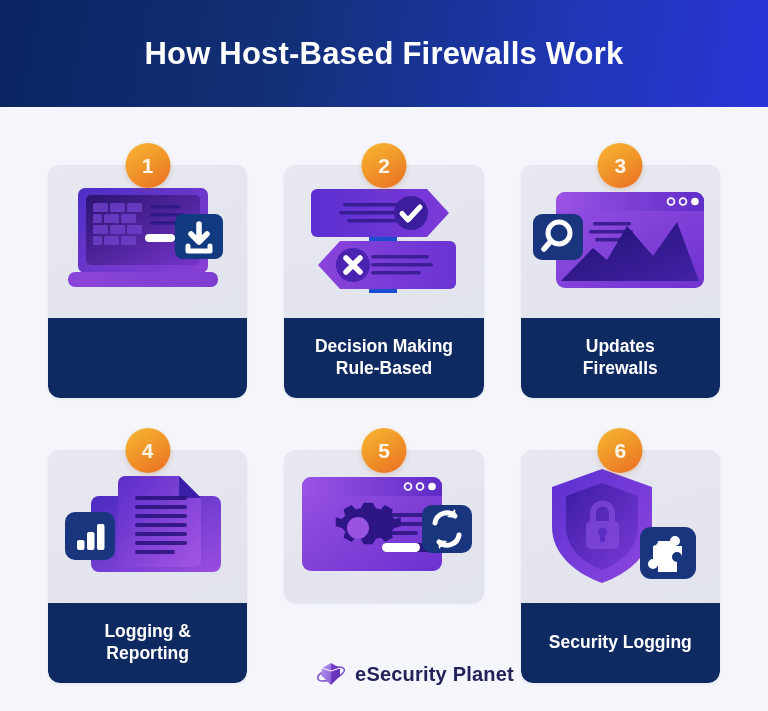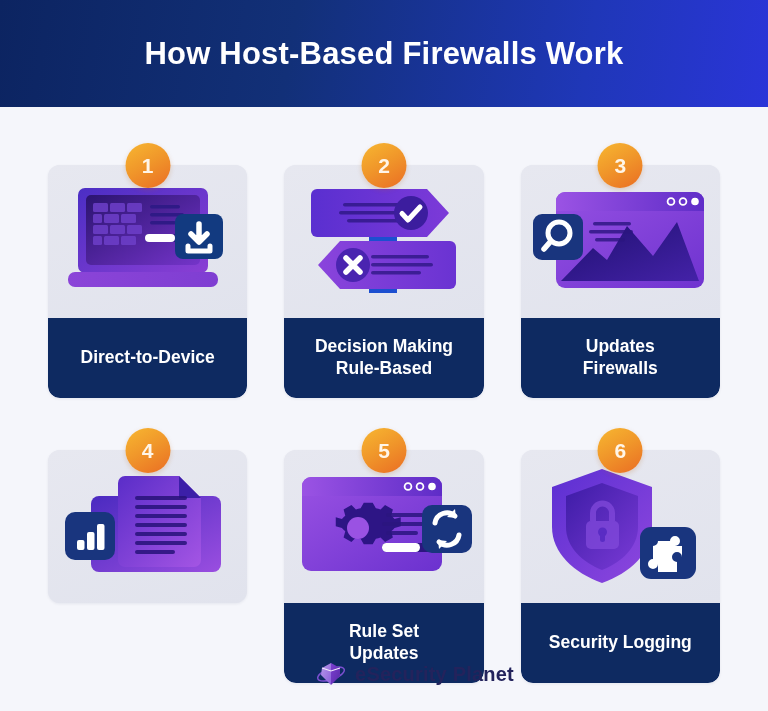--- a/index.html
+++ b/index.html
@@ -182,21 +182,20 @@
             <rect x="85" y="52" width="42" height="8" rx="4" fill="#2f1a86"></rect>
             <rect x="85" y="52" width="30" height="8" rx="4" fill="#ffffff"></rect>
             <rect x="8" y="90" width="150" height="15" rx="7" fill="url(#lapBase)"></rect>
             <rect x="115" y="32" width="48" height="45" rx="8" fill="#123a80"></rect>
             <path d="M139 42 v16 M131 52 l8 8 l8 -8" stroke="#ffffff" stroke-width="5.5" fill="none" stroke-linecap="round" stroke-linejoin="round"></path>
             <path d="M128 64 v5 h22 v-5" stroke="#ffffff" stroke-width="5" fill="none" stroke-linecap="round" stroke-linejoin="round"></path>
           </svg>
         </div>
         <div class="card-label">
           <span>
-            <span>Direct-to-Device</span>
           </span>
         </div>
       </div>
     </div>
 
     <div class="card-wrap">
       <div class="badge">2</div>
       <div class="card">
         <div class="card-art">
           <svg width="165" height="122" viewBox="0 0 165 122">
@@ -312,20 +311,26 @@
               <rect x="72" y="82" width="40" height="4" rx="2"></rect>
             </g>
             <rect x="2" y="44" width="50" height="48" rx="10" fill="#19357e"></rect>
             <g fill="#ffffff">
               <rect x="14" y="72" width="7.5" height="10" rx="2"></rect>
               <rect x="24" y="64" width="7.5" height="18" rx="2"></rect>
               <rect x="34" y="56" width="7.5" height="26" rx="2"></rect>
             </g>
           </svg>
         </div>
+        <div class="card-label">
+          <span>
+            <span>Logging &amp;</span>
+            <span>Reporting</span>
+          </span>
+        </div>
       </div>
     </div>
 
     <div class="card-wrap">
       <div class="badge">5</div>
       <div class="card">
         <div class="card-art">
           <svg width="180" height="112" viewBox="0 0 180 112">
             <defs>
               <linearGradient id="winBg5" x1="0" y1="0" x2="1" y2="1">
@@ -356,26 +361,20 @@
             <rect x="88" y="72" width="52" height="9" rx="4.5" fill="#2b1580"></rect>
             <rect x="88" y="72" width="38" height="9" rx="4.5" fill="#ffffff"></rect>
             <rect x="128" y="34" width="50" height="48" rx="10" fill="#19357e"></rect>
             <g stroke="#ffffff" stroke-width="5" fill="none" stroke-linecap="round">
               <path d="M141 52 a12 12 0 0 1 20 -7"></path>
               <path d="M165 64 a12 12 0 0 1 -20 7"></path>
             </g>
             <path d="M161 38 l1 9 l-9 -1 z" fill="#ffffff"></path>
             <path d="M145 78 l-1 -9 l9 1 z" fill="#ffffff"></path>
           </svg>
-        </div>
-        <div class="card-label">
-          <span>
-            <span>Rule Set</span>
-            <span>Updates</span>
-          </span>
         </div>
       </div>
     </div>
 
     <div class="card-wrap">
       <div class="badge">6</div>
       <div class="card">
         <div class="card-art">
           <svg width="160" height="124" viewBox="0 0 160 124">
             <defs>

